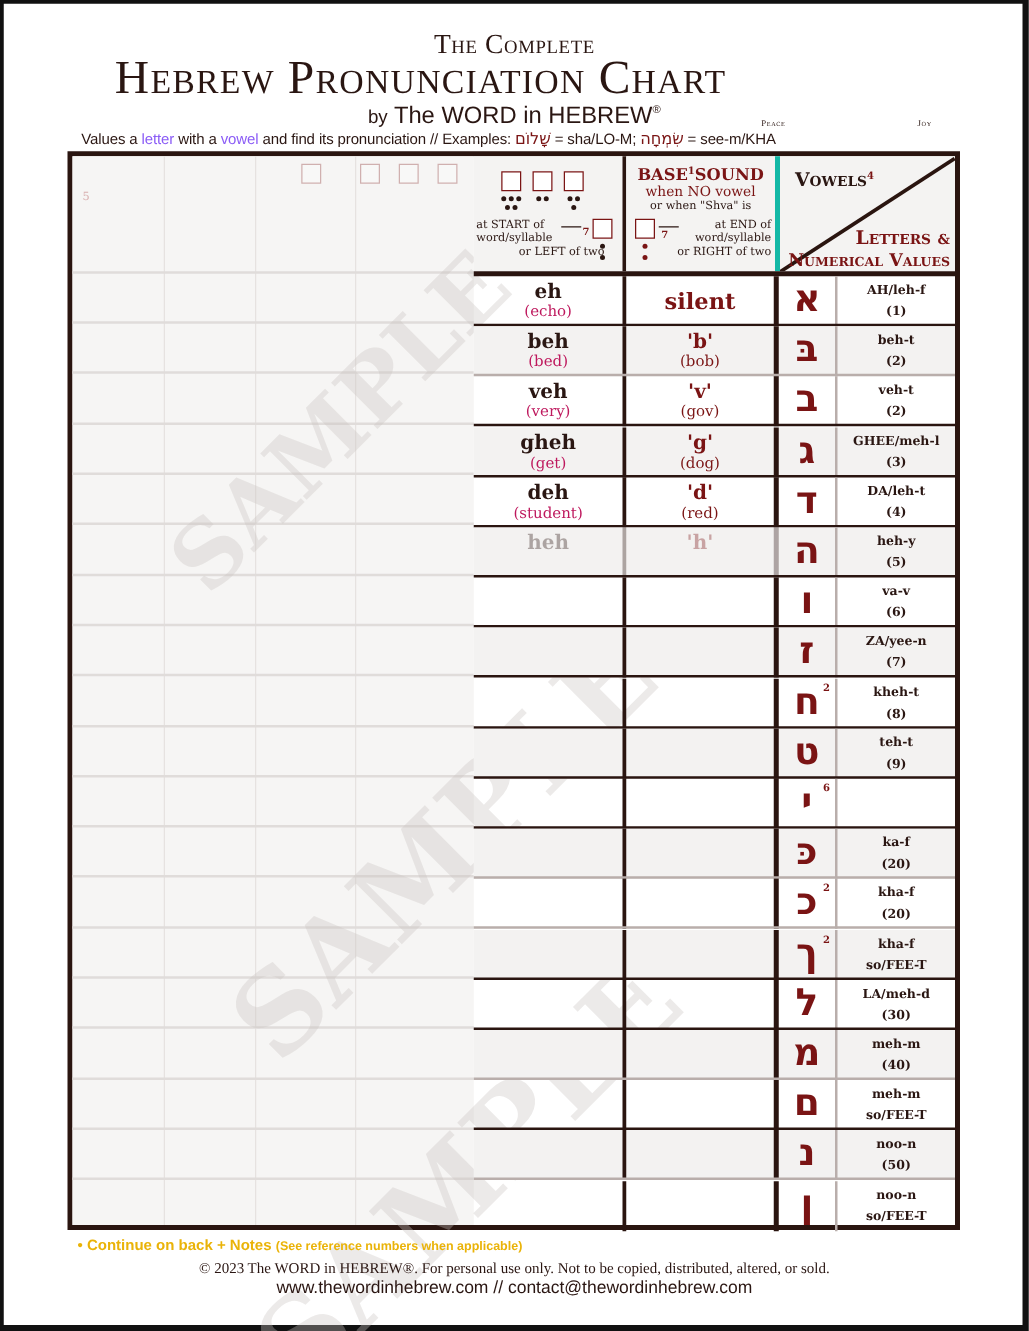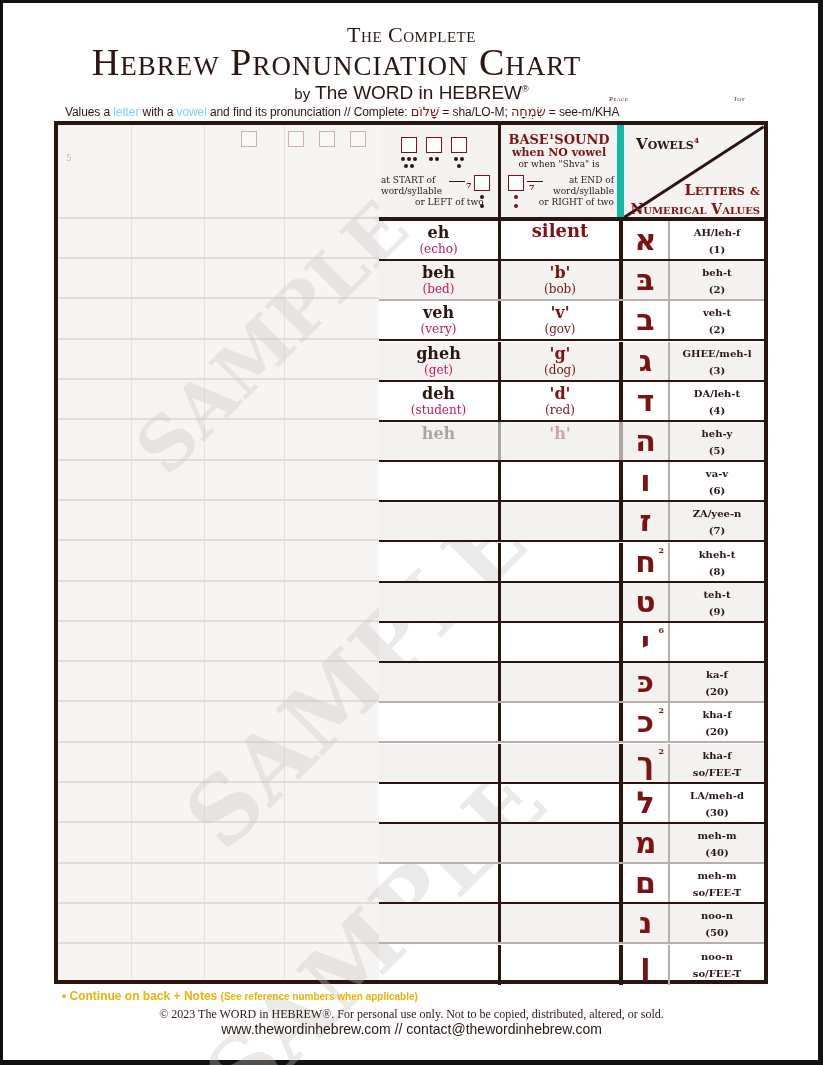--- a/index.html
+++ b/index.html
@@ -24,21 +24,21 @@
   .byline {
     position: absolute; left: 0; width: 823px; top: 82px; text-align: center;
     font-family: "Liberation Sans", sans-serif; color: #2a1612; font-size: 19px;
   }
   .byline .by { font-size: 15px; }
   .byline sup { font-size: 9px; }
   .subtitle {
     position: absolute; left: 65px; top: 104px; font-family: "Liberation Sans Narrow", "Liberation Sans", sans-serif;
     font-size: 12px; color: #2a1612; white-space: nowrap; letter-spacing: -0.1px;
   }
-  .subtitle .red { color: #7dd3fc; }
+  .subtitle .red { color: #8b5cf6; }
   .subtitle .heb { color: #7a1414; font-family: "DejaVu Sans", sans-serif; font-size: 13px; }
   .gloss { position: absolute; font-size: 7px; color: #2a1612; font-family: "Liberation Serif", serif; font-variant: small-caps; letter-spacing: 0.5px; }
 
   .table {
     position: absolute; left: 54px; top: 121px; width: 714px; height: 863px;
     border: 4px solid #2a1510; box-sizing: border-box; background: #fff;
   }
   .faded {
     position: absolute; left: 0; top: 0; width: 321px; height: 855px;
     background: #f6f5f4;
@@ -49,32 +49,32 @@
     position: absolute; font-family: "DejaVu Serif", serif; font-size: 72px; font-weight: bold;
     color: rgba(200,195,192,0.35); transform: rotate(-45deg); white-space: nowrap; pointer-events: none;
   }
 
   .hdr-vowel {
     position: absolute; left: 321px; top: 0; width: 122px; height: 92px; background: #f4f3f2;
     border-right: 3px solid #2a1510; box-sizing: border-box;
   }
   .hdr-base {
     position: absolute; left: 443px; top: 0; width: 123px; height: 92px; background: #f4f3f2;
-    border-right: 7px solid #14b8a6; box-sizing: border-box; text-align: center; color: #7a1414;
+    border-right: 4px solid #14b8a6; box-sizing: border-box; text-align: center; color: #7a1414;
   }
   .hdr-corner {
     position: absolute; left: 566px; top: 0; width: 140px; height: 92px; background: #f4f3f2; overflow: hidden;
   }
   .box { position: absolute; width: 14px; height: 14px; border: 1.5px solid #7a1414; background: #fff; }
   .dot { position: absolute; width: 4px; height: 4px; border-radius: 50%; background: #2a1612; }
   .dot.red { background: #7a1414; }
   .hdr-small { position: absolute; font-size: 9px; line-height: 11px; color: #2a1612; white-space: nowrap; }
   .hdr-base .l1 { font-size: 13px; font-weight: bold; margin-top: 4px; line-height: 14px; }
   .hdr-base .l1 sup { font-size: 8px; }
-  .hdr-base .l2 { font-size: 11px; font-weight: bold; line-height: 12px; }
+  .hdr-base .l2 { font-size: 11px; font-weight: normal; line-height: 12px; }
   .hdr-base .l3 { font-size: 9px; line-height: 11px; color: #2a1612; }
   .diag {
     position: absolute; left: -2px; top: 92px; width: 168px; height: 3px; background: #2a1510;
     transform-origin: left top; transform: rotate(-33deg);
   }
   .vowels-lbl { position: absolute; left: 12px; top: 10px; font-size: 15px; font-variant: small-caps; color: #2a1612; font-weight: bold; }
   .vowels-lbl sup { font-size: 8px; color: #7a1414; }
   .letters-lbl { position: absolute; right: 4px; top: 56px; font-size: 15px; font-variant: small-caps; color: #7a1414; font-weight: bold; text-align: right; }
   .letters-lbl .amp { font-size: 11px; }
   .numvals-lbl { position: absolute; right: 4px; top: 76px; font-size: 14px; font-variant: small-caps; color: #7a1414; font-weight: bold; white-space: nowrap; }
@@ -84,21 +84,21 @@
   .row.alt { background: #f3f2f1; }
   .row .c-vowel { position: absolute; left: 0; width: 122px; height: 100%; text-align: center; border-right: 3px solid #2a1510; box-sizing: border-box; }
   .row .c-base { position: absolute; left: 122px; width: 122px; height: 100%; text-align: center; border-right: 4px solid #2a1510; box-sizing: border-box; }
   .row .c-letter { position: absolute; left: 244px; width: 47px; height: 100%; text-align: center; border-right: 2px solid #b9aeab; box-sizing: border-box; }
   .row .c-name { position: absolute; left: 291px; width: 94px; height: 100%; text-align: center; }
   .row .sep { position: absolute; left: 0; right: 0; bottom: 0; height: 2px; background: #2a1510; }
   .row .sep.light { background: #b9aeab; height: 2px; }
   .v-main { font-size: 16px; font-weight: bold; color: #2a1612; line-height: 18px; margin-top: 3px; }
   .v-ex { font-size: 12px; color: #be185d; line-height: 14px; }
   .b-main { font-size: 16px; font-weight: bold; color: #7a1414; line-height: 18px; margin-top: 3px; }
-  .b-main.big { font-size: 18px; margin-top: 1px; }
+  .b-main.big { font-size: 18px; margin-top: 12px; }
   .b-ex { font-size: 12px; color: #7a1414; line-height: 14px; }
   .glyph { font-family: "DejaVu Sans", sans-serif; font-size: 30px; font-weight: bold; color: #7a1414; line-height: 38px; }
   .gsup { position: absolute; top: 2px; right: 4px; font-size: 8px; color: #7a1414; font-weight: bold; }
   .n-name { font-size: 10px; font-weight: bold; color: #2a1612; line-height: 12px; margin-top: 6px; }
   .n-val { font-size: 10px; font-weight: bold; color: #2a1612; line-height: 12px; margin-top: 5px; }
   .fade-row { opacity: 0.35; }
 
   .footer-cont {
     position: absolute; left: 62px; top: 989px; font-family: "Liberation Sans", sans-serif; font-weight: bold;
     color: #eab308; font-size: 12px; white-space: nowrap;
@@ -117,21 +117,21 @@
 <body>
 
 <div class="page"></div>
 
 <div class="title-small">The Complete</div>
 <div class="title-big">Hebrew Pronunciation Chart</div>
 <div class="byline">
   <span class="by">by</span>
   <span>The WORD in HEBREW</span><sup>®</sup>
 </div>
-<div class="subtitle"><span>Values a </span><span class="red">letter</span><span> with a </span><span class="red">vowel</span><span> and find its pronunciation // Complete: </span><span class="heb">שָׁלוֹם</span><span> = sha/LO-M; </span><span class="heb">שִׂמְחָה</span><span> = see-m/KHA</span></div>
+<div class="subtitle"><span>Values a </span><span class="red">letter</span><span> with a </span><span class="red">vowel</span><span> and find its pronunciation // Examples: </span><span class="heb">שָׁלוֹם</span><span> = sha/LO-M; </span><span class="heb">שִׂמְחָה</span><span> = see-m/KHA</span></div>
 <div class="gloss" style="left:609px; top:95px;">Peace</div>
 <div class="gloss" style="left:734px; top:95px;">Joy</div>
 
 <div class="table">
   <div class="faded">
     <div class="vline" style="left:73px"></div>
     <div class="vline" style="left:146px"></div>
     <div class="vline" style="left:226px"></div>
     <div class="hline" style="top:92px"></div>
     <div class="hline" style="top:132px"></div>

